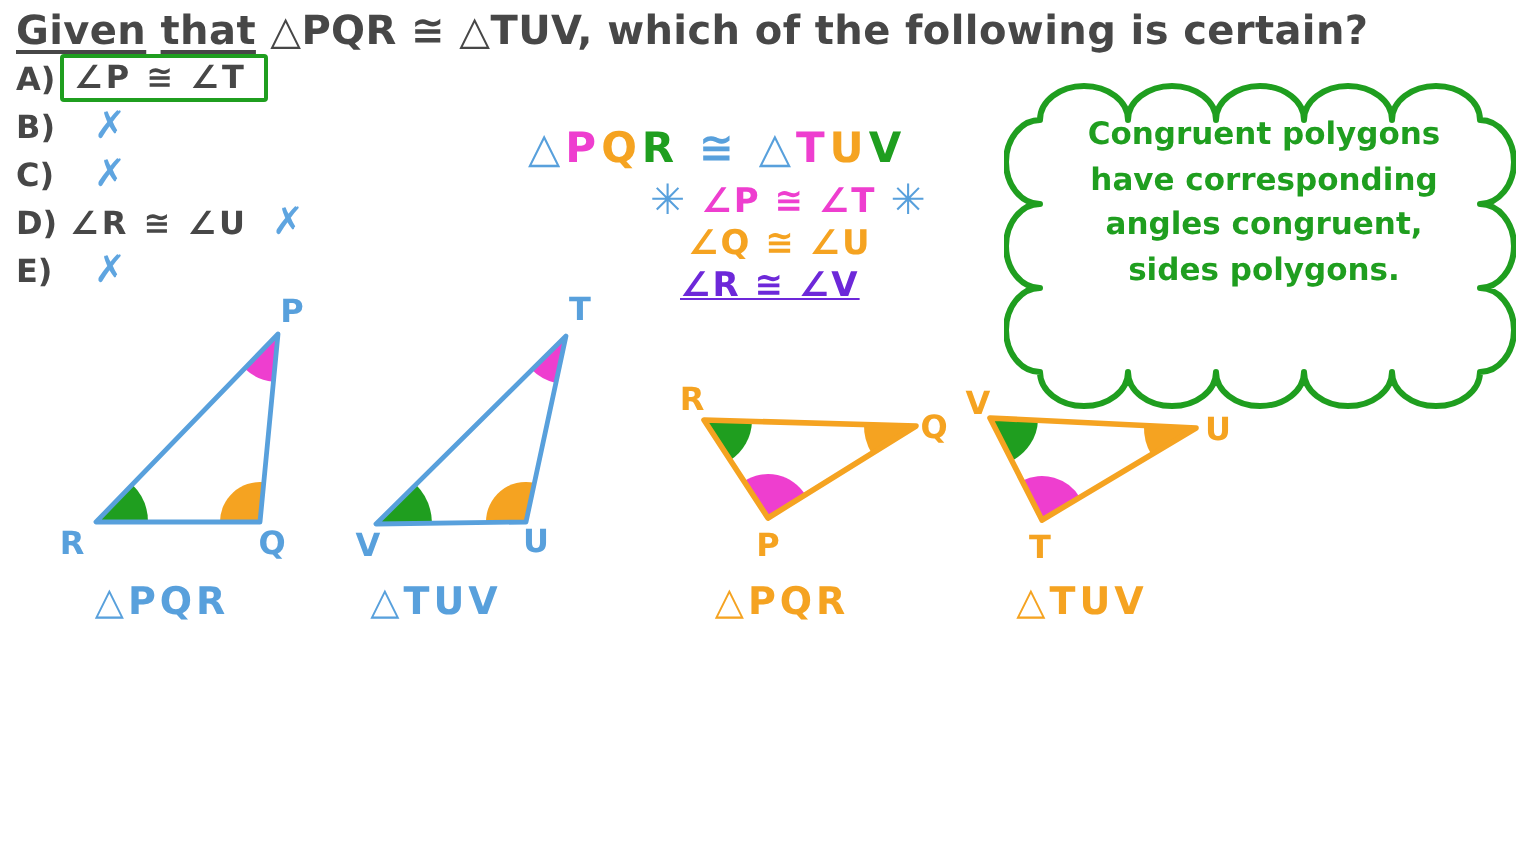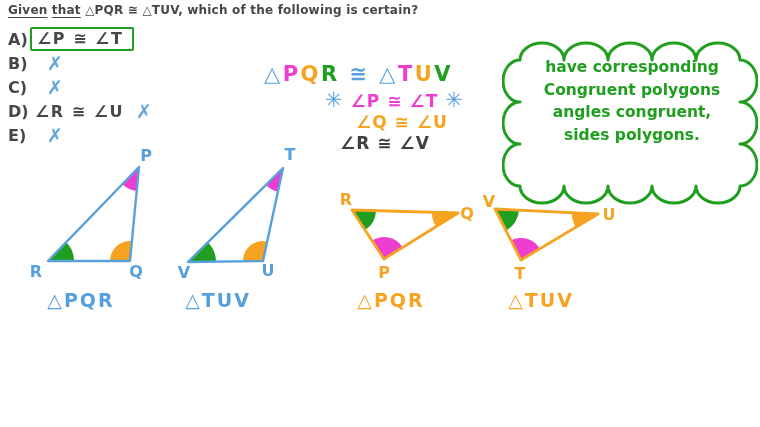--- a/index.html
+++ b/index.html
@@ -2,35 +2,35 @@
 <html><head>
 <meta charset="utf-8">
 <style>
   html,body{margin:0;padding:0;}
   body{
     width:760px;height:427px;background:#ffffff;position:relative;overflow:hidden;
     font-family:"DejaVu Sans",sans-serif;color:#474747;
   }
   .abs{position:absolute;}
   
-  .title{left:8px;top:3px;font-size:12px;font-weight:bold;letter-spacing:0.2px;white-space:nowrap;}
+  .title{left:8px;top:3px;font-size:20px;font-weight:bold;letter-spacing:0.2px;white-space:nowrap;}
   .title .u{text-decoration:underline;text-underline-offset:3px;}
   
   .options{left:8px;top:27px;}
   .option-row{height:24px;display:flex;align-items:center;font-size:16px;font-weight:bold;}
   .option-label{width:27px;}
   .option-statement{letter-spacing:1.5px;white-space:nowrap;}
   .answer-box{border:2.5px solid #1f9e1f;border-radius:2px;padding:0 9px 1px 5px;margin-left:-5px;display:inline-block;}
   .x-mark{color:#5fa5e0;font-size:19px;font-weight:bold;margin-left:12px;line-height:1;}
   
   .headline{left:264px;top:49px;font-size:21px;font-weight:bold;letter-spacing:2.5px;white-space:nowrap;margin-top:13px;}
   .seg-blue{color:#58a0dc;} .seg-magenta{color:#ee3ecf;} .seg-orange{color:#f5a321;} .seg-green{color:#1f9e1f;}
   .angle-lines{left:318px;top:90px;font-weight:bold;font-size:17px;}
   .angle-row{height:21px;display:flex;align-items:center;white-space:nowrap;letter-spacing:1px;}
-  .angle-row .txt-magenta{color:#ee3ecf;} .angle-row .txt-orange{color:#f5a321;margin-left:12px;} .angle-row .txt-green{color:#404040;}
+  .angle-row .txt-magenta{color:#ee3ecf;} .angle-row .txt-orange{color:#f5a321;} .angle-row .txt-green{color:#6d28d9;text-decoration:underline;}
   .ast{color:#58a0dc;font-size:21px;margin:0 7px;line-height:1;}
   .indent2{margin-left:26px;} .indent3{margin-left:22px;}
   
   .cloud-svg{left:502px;top:28px;}
   .cloud-text{left:520px;top:56px;width:224px;text-align:center;color:#1f9e1f;
     font-size:15.5px;font-weight:bold;line-height:22.6px;white-space:nowrap;}
   
   .diagram{left:0;top:0;}
   .diagram text{font-family:"DejaVu Sans",sans-serif;font-weight:bold;}
   .vlabel{font-size:16px;}
@@ -86,22 +86,22 @@
 </div>
 
 <svg class="abs cloud-svg" width="256" height="180" viewBox="0 0 256 180">
   <path d="M 18 32
        a 22 17 0 0 1 44 0 a 22 17 0 0 1 44 0 a 22 17 0 0 1 44 0 a 22 17 0 0 1 44 0 a 22 17 0 0 1 44 0
        a 17 21 0 0 1 0 42 a 17 21 0 0 1 0 42 a 17 21 0 0 1 0 42
        a 22 17 0 0 1 -44 0 a 22 17 0 0 1 -44 0 a 22 17 0 0 1 -44 0 a 22 17 0 0 1 -44 0 a 22 17 0 0 1 -44 0
        a 17 21 0 0 1 0 -42 a 17 21 0 0 1 0 -42 a 17 21 0 0 1 0 -42 Z" fill="#ffffff" stroke="#1f9e1f" stroke-width="3" stroke-linejoin="round"></path>
 </svg>
 <div class="abs cloud-text">
+  <div>Congruent polygons</div>
   <div>have corresponding</div>
-  <div>Congruent polygons</div>
   <div>angles congruent,</div>
   <div>sides polygons.</div>
 </div>
 
 <svg class="abs diagram" width="760" height="427" viewBox="0 0 760 427">
 
   <g>
     <path d="M139,167 L122.3,184.3 A24,24 0 0 0 136.7,190.9 Z" fill="#ee3ecf"></path>
     <path d="M48,261 L66.1,242.3 A26,26 0 0 1 74,261 Z" fill="#1f9e1f"></path>
     <path d="M130,261 L131.9,241.1 A20,20 0 0 0 110,261 Z" fill="#f5a321"></path>

